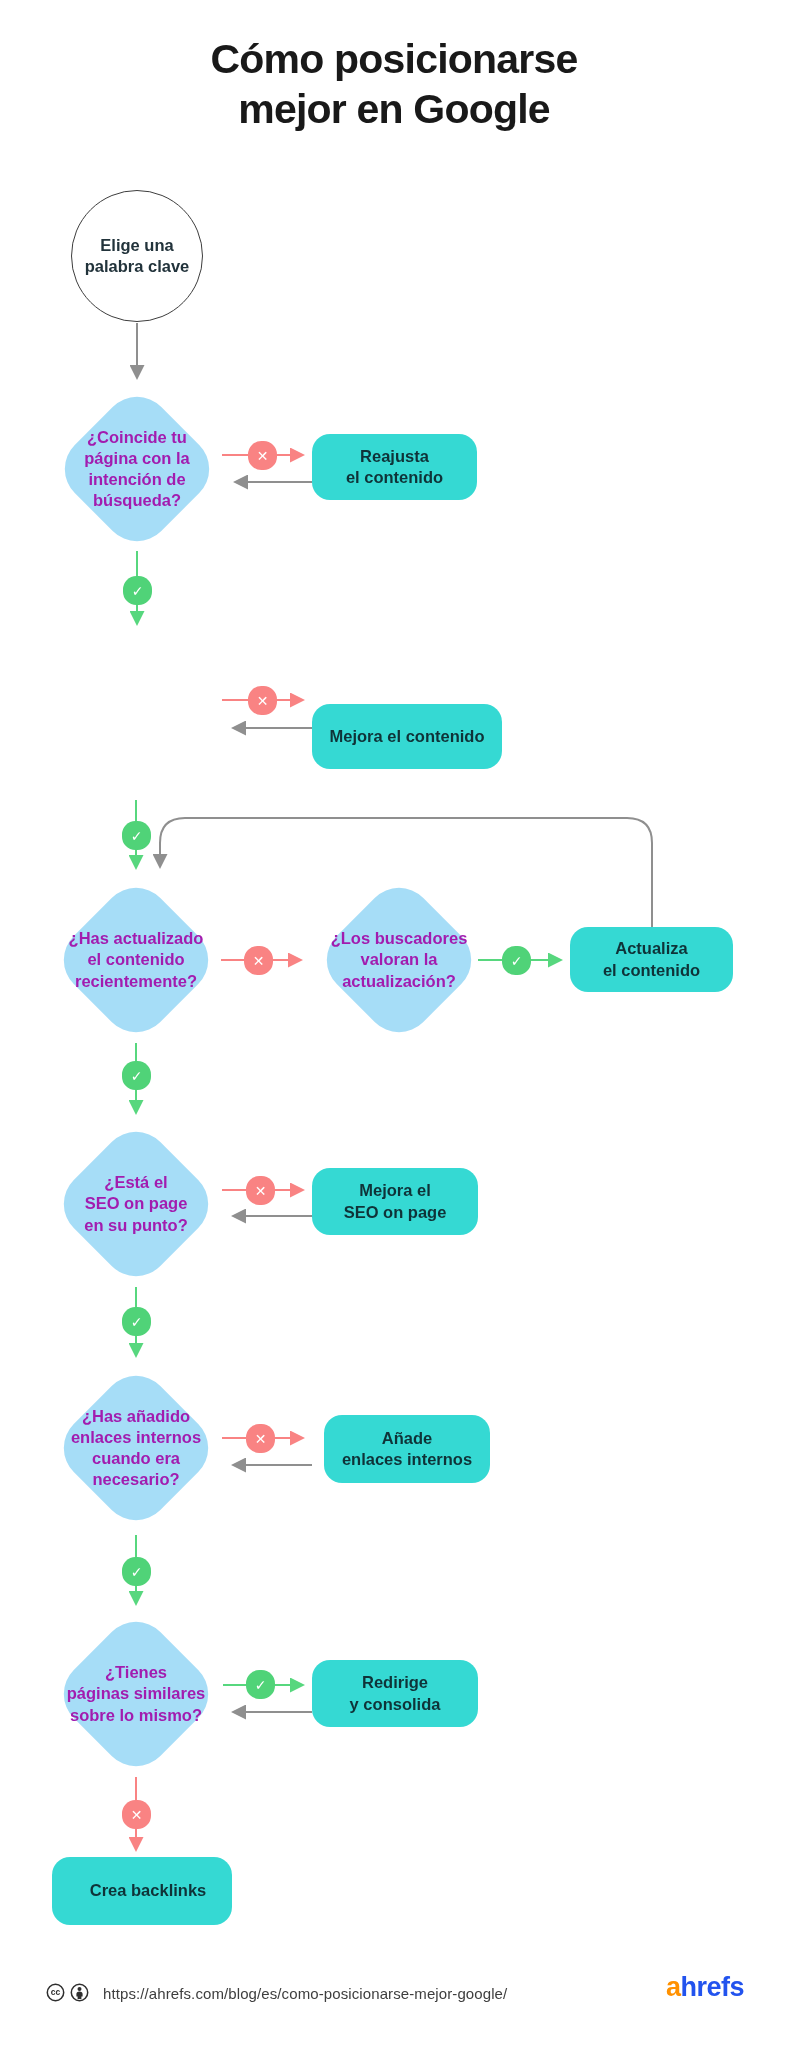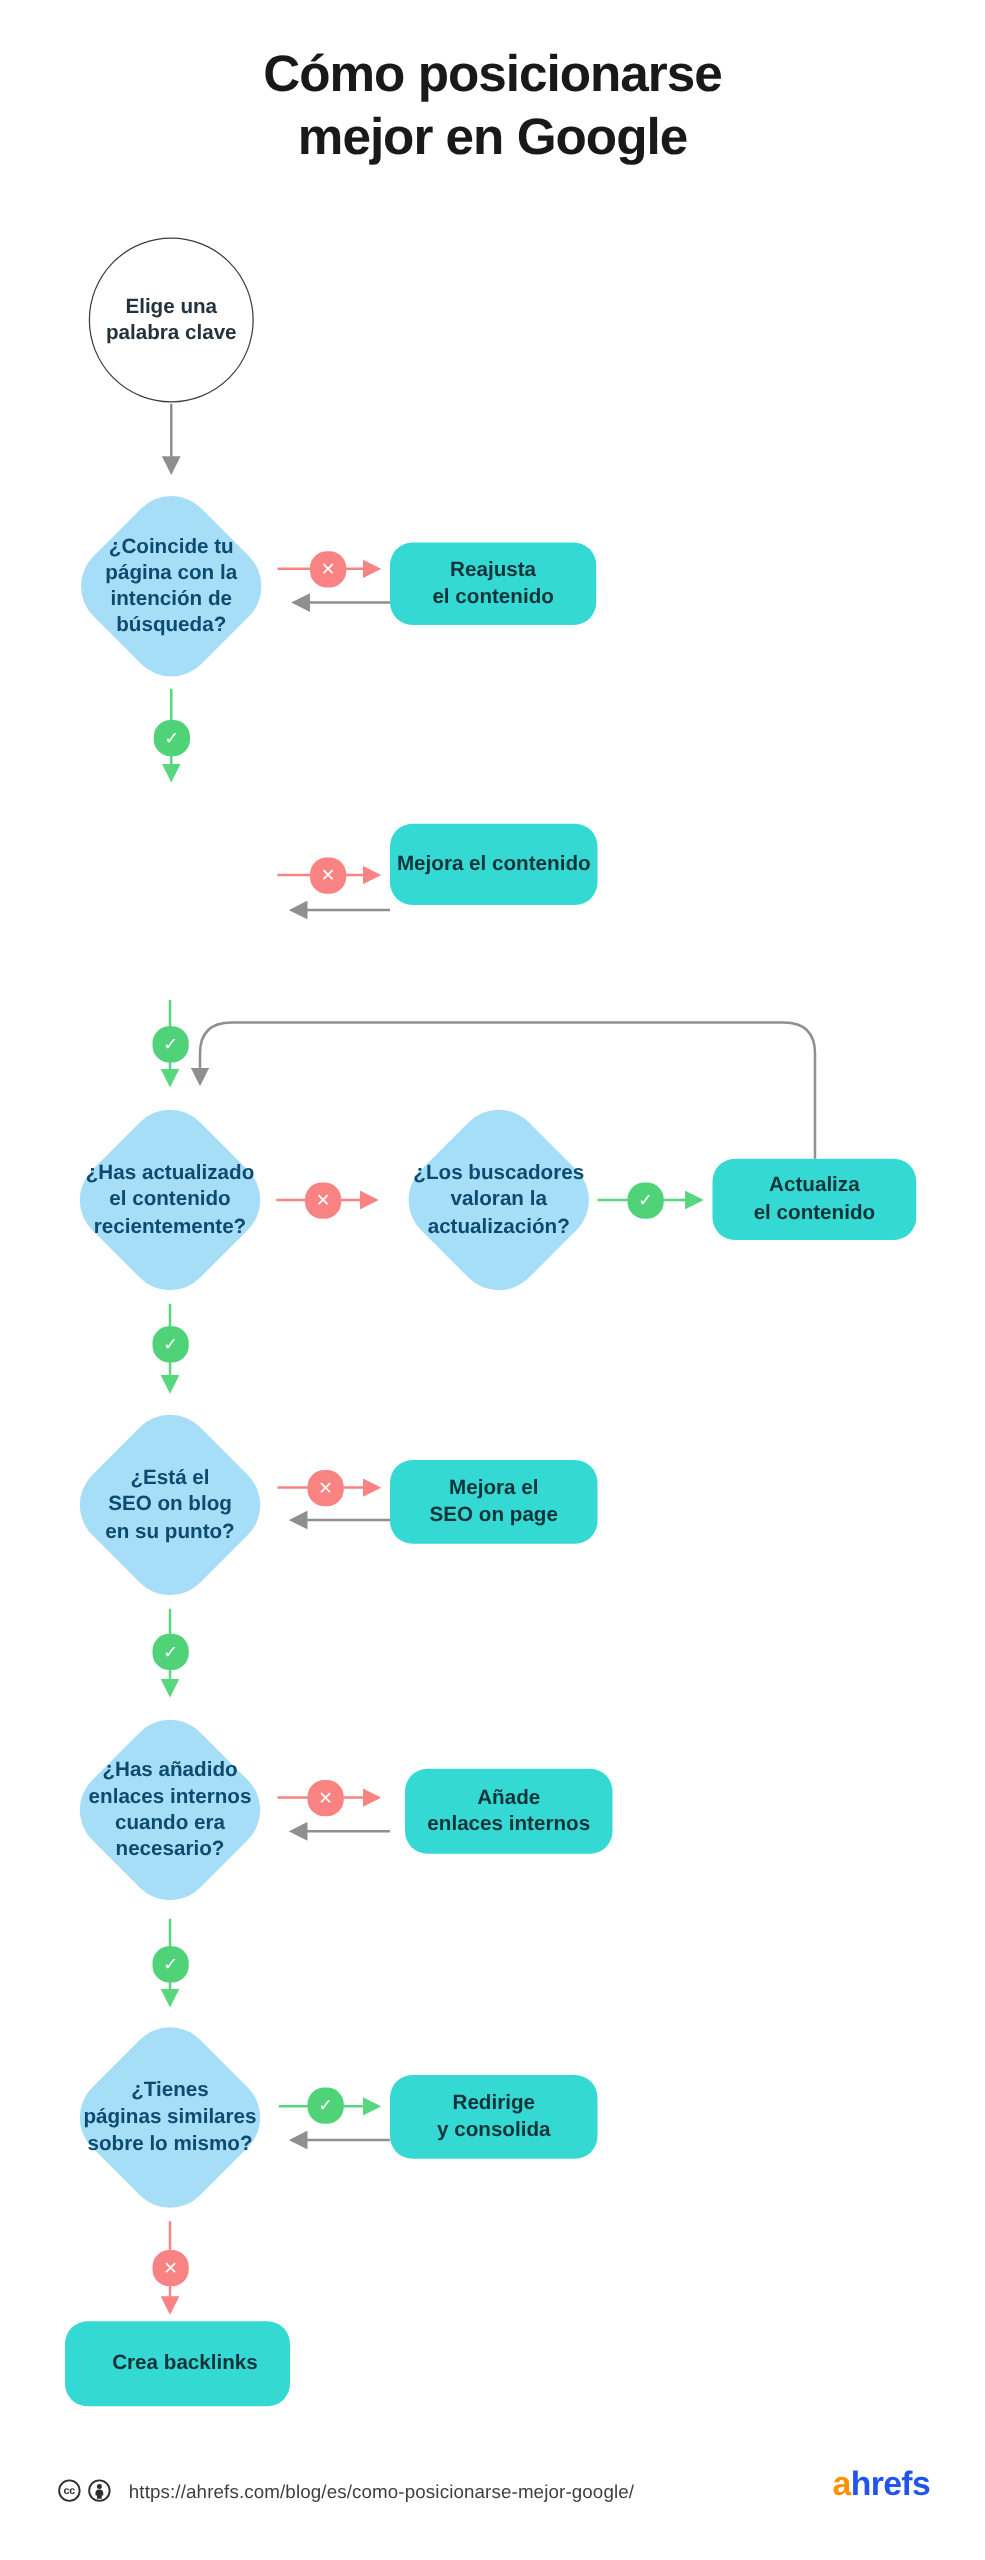--- a/index.html
+++ b/index.html
@@ -23,21 +23,21 @@
     position:absolute;width:170px;height:170px;
     display:flex;align-items:center;justify-content:center;
   }
   .diamond .shape{
     position:absolute;left:50%;top:50%;width:122px;height:122px;
     transform:translate(-50%,-50%) rotate(45deg);
     border-radius:34px;background:#A6DDF7;
   }
   .diamond .label{
     position:relative;z-index:1;width:164px;text-align:center;
-    font-size:16.5px;font-weight:bold;color:#0c4a6e;line-height:1.28;
+    font-size:16.5px;font-weight:bold;color:#a21caf;line-height:1.28;
     white-space:pre-line;
   }
   .action{
     position:absolute;background:#35D9D3;border-radius:18px;
     display:flex;align-items:center;justify-content:center;text-align:center;
     font-size:16.5px;font-weight:bold;color:#0f3338;line-height:1.3;
     white-space:pre-line;
   }
   .badge{
     position:absolute;width:29px;height:29px;border-radius:46%;
@@ -122,40 +122,40 @@
   </div>
   <div class="diamond" style="left:314px;top:875px;">
     <div class="shape"></div>
     <div class="label">¿Los buscadores
 valoran la
 actualización?</div>
   </div>
   <div class="diamond" style="left:51px;top:1119px;">
     <div class="shape"></div>
     <div class="label">¿Está el
-SEO on blog
+SEO on page
 en su punto?</div>
   </div>
   <div class="diamond" style="left:51px;top:1363px;">
     <div class="shape"></div>
     <div class="label">¿Has añadido
 enlaces internos
 cuando era
 necesario?</div>
   </div>
   <div class="diamond" style="left:51px;top:1609px;">
     <div class="shape"></div>
     <div class="label">¿Tienes
 páginas similares
 sobre lo mismo?</div>
   </div>
 
   <div class="action" style="left:312px;top:434px;width:165px;height:66px;">Reajusta
 el contenido</div>
-  <div class="action" style="left:312px;top:659px;width:166px;height:65px;">Mejora el contenido</div>
+  <div class="action" style="left:312px;top:704px;width:190px;height:65px;">Mejora el contenido</div>
   <div class="action" style="left:570px;top:927px;width:163px;height:65px;">Actualiza
 el contenido</div>
   <div class="action" style="left:312px;top:1168px;width:166px;height:67px;">Mejora el
 SEO on page</div>
   <div class="action" style="left:312px;top:1415px;width:166px;height:68px;margin-left:12px;">Añade
 enlaces internos</div>
   <div class="action" style="left:312px;top:1660px;width:166px;height:67px;">Redirige
 y consolida</div>
   <div class="action" style="left:52px;top:1857px;width:168px;height:68px;padding-left:12px;">Crea backlinks</div>
 

